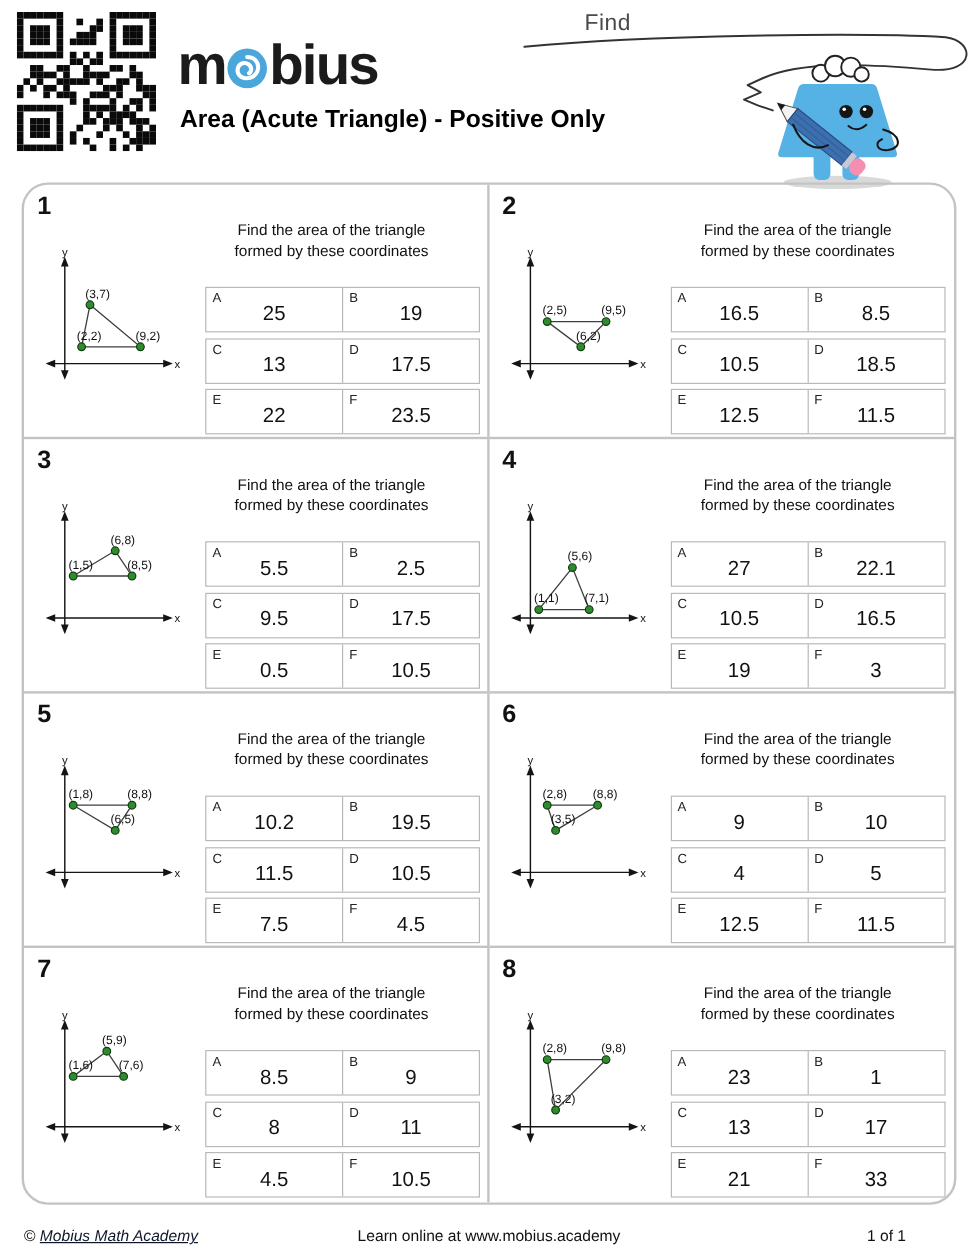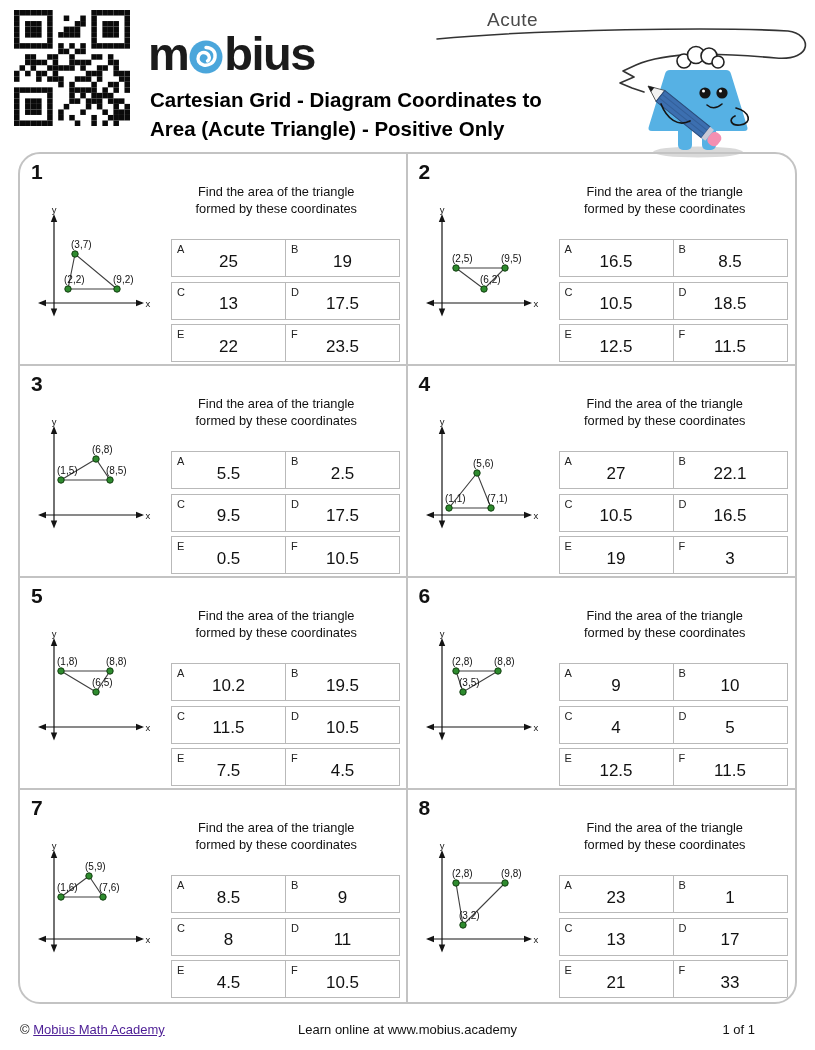--- a/index.html
+++ b/index.html
@@ -36,21 +36,21 @@
   .arow{display:flex;height:38px;box-sizing:border-box;border:1.5px solid #b9b9b9;margin-bottom:4.5px;background:#fff;}
   .arow:last-child{margin-bottom:0;}
   .acell{flex:1;position:relative;display:flex;align-items:center;justify-content:center;}
   .acell:first-child{border-right:1.5px solid #b9b9b9;}
   .alet{position:absolute;left:5px;top:3px;font-size:11px;color:#222;}
   .aval{font-size:17px;padding-top:7px;color:#111;}
 
   
   .footer{position:absolute;left:0;top:1022px;width:815px;font-size:13px;color:#111;}
   .f-left{position:absolute;left:20px;top:0;}
-  .f-left a{color:#4c1d95;text-decoration:underline;}
+  .f-left a{color:#0f172a;text-decoration:underline;font-style:italic;}
   .f-center{position:absolute;left:0;top:0;width:100%;text-align:center;}
   .f-right{position:absolute;right:60px;top:0;}
 </style>
 </head>
 <body>
 
 <div class="page">
 
   <svg class="qr" viewBox="0 0 115.5 115.5" id="qr-svg">
       <rect x="0" y="0" width="5.5" height="5.5" fill="#0a0a0a"></rect>
@@ -278,25 +278,24 @@
     <span>m</span>
       <svg class="swirl" viewBox="0 0 34 34">
       <circle cx="17" cy="17" r="16.5" fill="#4BA6DB"></circle>
       <path d="M17 7.5 C 23 7.5 27 12 26 17.5 C 25 23 20 26 14.5 25 C 10 24 8 20 9.5 16
                C 11 12.5 15 11.5 18 13.5 C 21 15.5 21 19.5 18.5 21" fill="none" stroke="#ffffff" stroke-width="3.4" stroke-linecap="round"></path>
     </svg>
       <span>bius</span>
   </div>
 
   <div class="title">
-    <div>Cartesian Grid - Diagram Coordinates to</div>
     <div>Area (Acute Triangle) - Positive Only</div>
   </div>
 
-  <div class="name-label">Acute</div>
+  <div class="name-label">Find</div>
 
   <svg class="header-art" viewBox="0 0 395 170">
 
     <path d="M 17,39 C 120,29 300,27 368,31
              C 392,34 394,61 356,58 C 300,53 248,51 216,65
              l -13,6 11,6 -14,6 12,5 12,4" fill="none" stroke="#333" stroke-width="1.6" stroke-linejoin="round" stroke-linecap="round"></path>
 
     <ellipse cx="278" cy="152" rx="45" ry="5.5" fill="#d9d9d9"></ellipse>
 
     <rect x="258" y="126" width="14" height="24" rx="5" fill="#56B1E4"></rect>

